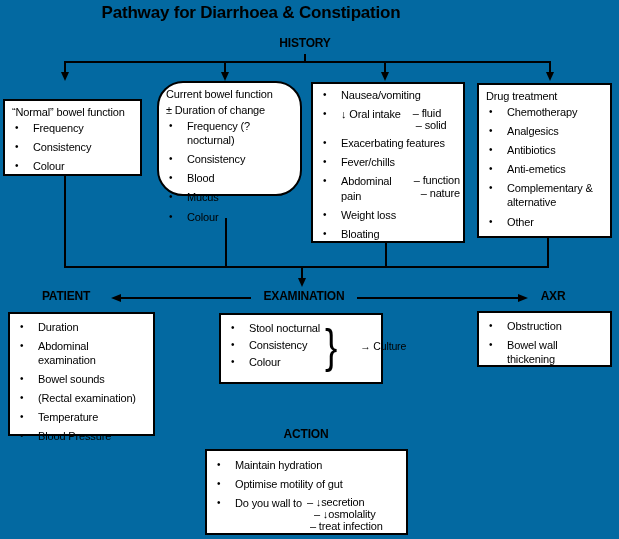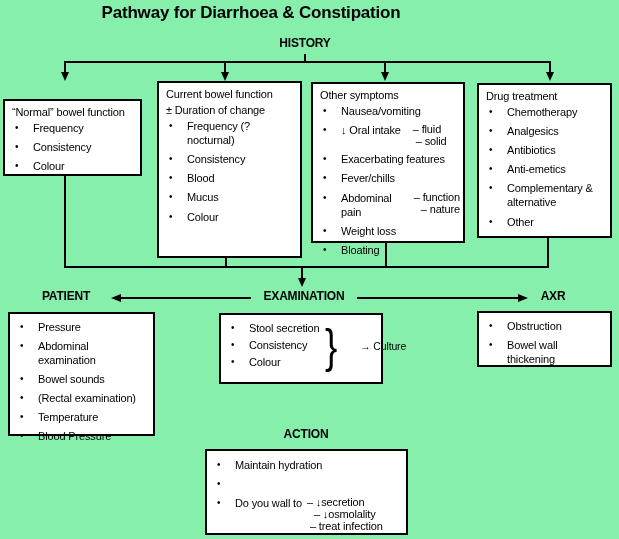--- a/index.html
+++ b/index.html
@@ -1,31 +1,31 @@
 <!DOCTYPE html>
 <html><head>
 <meta charset="utf-8">
 <style>
   * { margin:0; padding:0; box-sizing:border-box; }
   html,body { background:#ffffff; }
   body { font-family:"Liberation Sans", sans-serif; color:#000; }
-  .canvas { position:relative; width:619px; height:539px; background:#86efac; overflow:hidden; }
+  .canvas { position:relative; width:619px; height:539px; background:#0369a1; overflow:hidden; }
   .wires { position:absolute; left:0; top:0; }
   .title { position:absolute; left:85px; top:3px; width:332px; text-align:center;
            font-size:17px; font-weight:bold; letter-spacing:-0.2px; }
   .lbl { position:absolute; font-weight:bold; font-size:12px; text-align:center; letter-spacing:-0.2px; white-space:nowrap; }
   .lbl-history { left:265px; top:36px; width:80px; }
   .lbl-patient { left:26px;  top:289px; width:80px; }
   .lbl-exam    { left:244px; top:289px; width:120px; }
   .lbl-axr     { left:523px; top:289px; width:60px; }
   .lbl-action  { left:256px; top:427px; width:100px; }
   .box { position:absolute; border:2px solid #000; background:#fff;
          font-size:11px; line-height:1.28; letter-spacing:-0.15px; padding:4px 3px 3px 7px; }
   .box-normal  { left:3px;   top:83px;  width:139px; height:77px;margin-top:16px;  }
-  .box-current { left:157px; top:81px;  width:145px; height:177px; }
+  .box-current { left:157px; top:81px;  width:145px; height:115px;border-radius:26px; }
   .box-other   { left:311px; top:82px;  width:154px; height:161px; }
   .box-drug    { left:477px; top:83px;  width:135px; height:155px; }
   .box-patient { left:8px;   top:312px; width:147px; height:124px; padding-top:6px; }
   .box-exam    { left:219px; top:313px; width:164px; height:71px;  padding-top:6px; }
   .box-axr     { left:477px; top:311px; width:135px; height:56px;  padding-top:6px; }
   .box-action  { left:205px; top:449px; width:203px; height:86px;  padding-top:7px; }
   .heading { margin-bottom:2px; }
   .sub { margin-bottom:2px; }
   .li { display:flex; align-items:flex-start; margin-bottom:5px; }
   .tight .li { margin-bottom:3px; }
@@ -119,21 +119,20 @@
       <span class="b">•</span>
       <span class="txt">Mucus</span>
     </div>
     <div class="li">
       <span class="b">•</span>
       <span class="txt">Colour</span>
     </div>
   </div>
 
   <div class="box box-other">
-    <div class="heading">Other symptoms</div>
     <div class="li">
       <span class="b">•</span>
       <span class="txt">Nausea/vomiting</span>
     </div>
     <div class="li">
       <span class="b">•</span>
       <span class="txt">↓ Oral intake</span>
       <span class="notes">
         <span class="note" style="display:block">– fluid</span>
         <span class="note note-ind2" style="display:block">– solid</span>
@@ -189,21 +188,21 @@
     </div>
     <div class="li">
       <span class="b">•</span>
       <span class="txt">Other</span>
     </div>
   </div>
 
   <div class="box box-patient">
     <div class="li">
       <span class="b">•</span>
-      <span class="txt">Pressure</span>
+      <span class="txt">Duration</span>
     </div>
     <div class="li">
       <span class="b">•</span>
       <span class="txt txt-narrow">Abdominal examination</span>
     </div>
     <div class="li">
       <span class="b">•</span>
       <span class="txt">Bowel sounds</span>
     </div>
     <div class="li">
@@ -218,21 +217,21 @@
       <span class="b">•</span>
       <span class="txt">Blood Pressure</span>
     </div>
   </div>
 
   <div class="box box-exam tight">
     <div class="exam-flex">
       <div class="exam-list">
         <div class="li">
           <span class="b">•</span>
-          <span class="txt">Stool secretion</span>
+          <span class="txt">Stool nocturnal</span>
         </div>
         <div class="li">
           <span class="b">•</span>
           <span class="txt">Consistency</span>
         </div>
         <div class="li">
           <span class="b">•</span>
           <span class="txt">Colour</span>
         </div>
       </div>
@@ -252,20 +251,21 @@
     </div>
   </div>
 
   <div class="box box-action">
     <div class="li">
       <span class="b">•</span>
       <span class="txt">Maintain hydration</span>
     </div>
     <div class="li">
       <span class="b">•</span>
+      <span class="txt">Optimise motility of gut</span>
     </div>
     <div class="li action-li3">
       <span class="b">•</span>
       <span class="txt">Do you wall to</span>
       <span class="notes action-notes">
         <span class="note" style="display:block">– ↓secretion</span>
         <span class="note note-ind" style="display:block">– ↓osmolality</span>
         <span class="note note-ind2" style="display:block">– treat infection</span>
       </span>
     </div>

